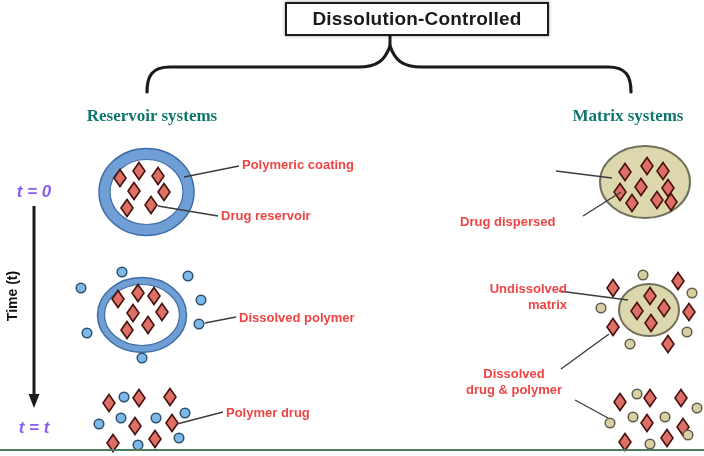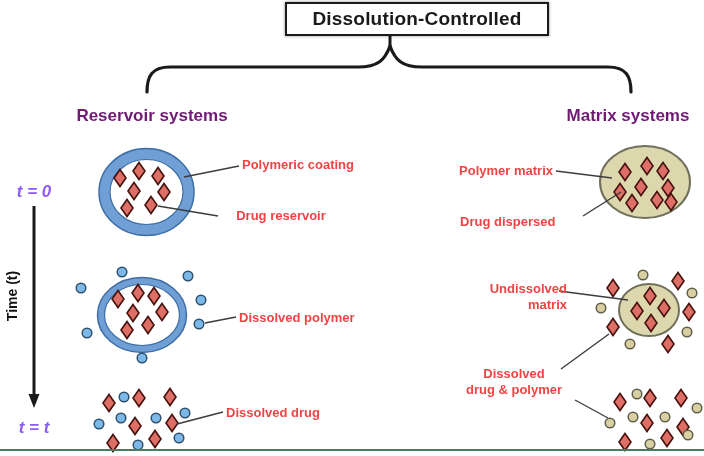--- a/index.html
+++ b/index.html
@@ -8,21 +8,21 @@
     font-family:"Liberation Sans",sans-serif;color:#1a1a1a;
   }
   #fig-svg{position:absolute;left:0;top:0;width:704px;height:456px;}
   .title-box{
     position:absolute;left:256px;top:2px;width:260px;height:30px;
     border:2px solid #1a1a1a;background:#ffffff;box-shadow:0 0 3px rgba(0,0,0,0.45);
     font-size:19px;font-weight:700;text-align:center;line-height:30px;letter-spacing:.2px;margin-left:29px;
   }
   .col-header{
     position:absolute;top:106px;width:190px;text-align:center;
-    font-size:17px;font-weight:700;color:#701a75;
+    font-size:17px;font-weight:700;color:#0f766e;font-family:Liberation Serif, serif;
   }
   #hdr-left{left:57px;}
   #hdr-right{left:533px;}
   .time-label{
     position:absolute;left:10px;width:48px;text-align:center;
     font-size:17px;font-weight:700;font-style:italic;color:#8b5cf6;
   }
   #t0{top:182px;}
   #tt{top:418px;font-style:italic;}
   .time-axis-title{
@@ -160,22 +160,21 @@
 
   <div class="col-header" id="hdr-left">Reservoir systems</div>
   <div class="col-header" id="hdr-right">Matrix systems</div>
 
   <div class="time-label" id="t0">t = 0</div>
   <div class="time-label" id="tt">t = t</div>
   <div class="time-axis-title">Time (t)</div>
 
   <div class="bottom-rule" style="background: rgb(78, 122, 96);"></div>
 <div class="ann-label" style="left: 242px; top: 157px; width: 130px; text-align: left;">Polymeric coating</div>
-    <div class="ann-label" style="left: 221px; top: 208px; width: 120px; text-align: center;">Drug reservoir</div>
+    <div class="ann-label" style="left: 221px; top: 208px; width: 120px; text-align: left;">Drug reservoir</div>
     <div class="ann-label" style="left: 239px; top: 310px; width: 140px; text-align: left;">Dissolved polymer</div>
-    <div class="ann-label" style="left: 226px; top: 405px; width: 115px; text-align: left;">Dissolved drug</div>
-    <div class="ann-label" style="left: 433px; top: 163px; width: 120px; text-align: right;">Polymer matrix</div>
+    <div class="ann-label" style="left: 226px; top: 405px; width: 115px; text-align: left;">Polymer drug</div>
     <div class="ann-label" style="left: 460px; top: 214px; width: 120px; text-align: left;">Drug dispersed</div>
     <div class="ann-label" style="left: 449px; top: 281px; width: 118px; text-align: right;">Undissolved
 matrix</div>
     <div class="ann-label" style="left: 448px; top: 366px; width: 132px; text-align: center;">Dissolved
 drug &amp; polymer</div>
   </div>
 
 </body></html>

